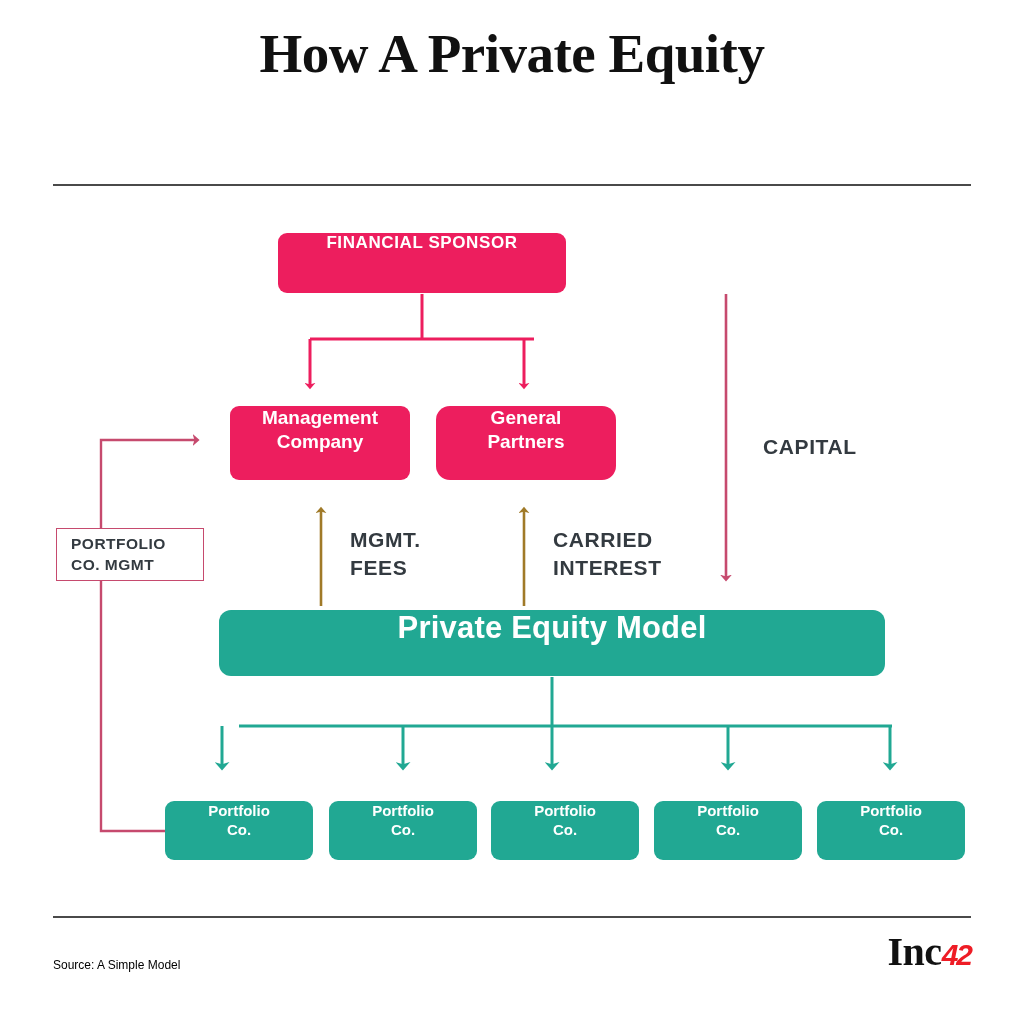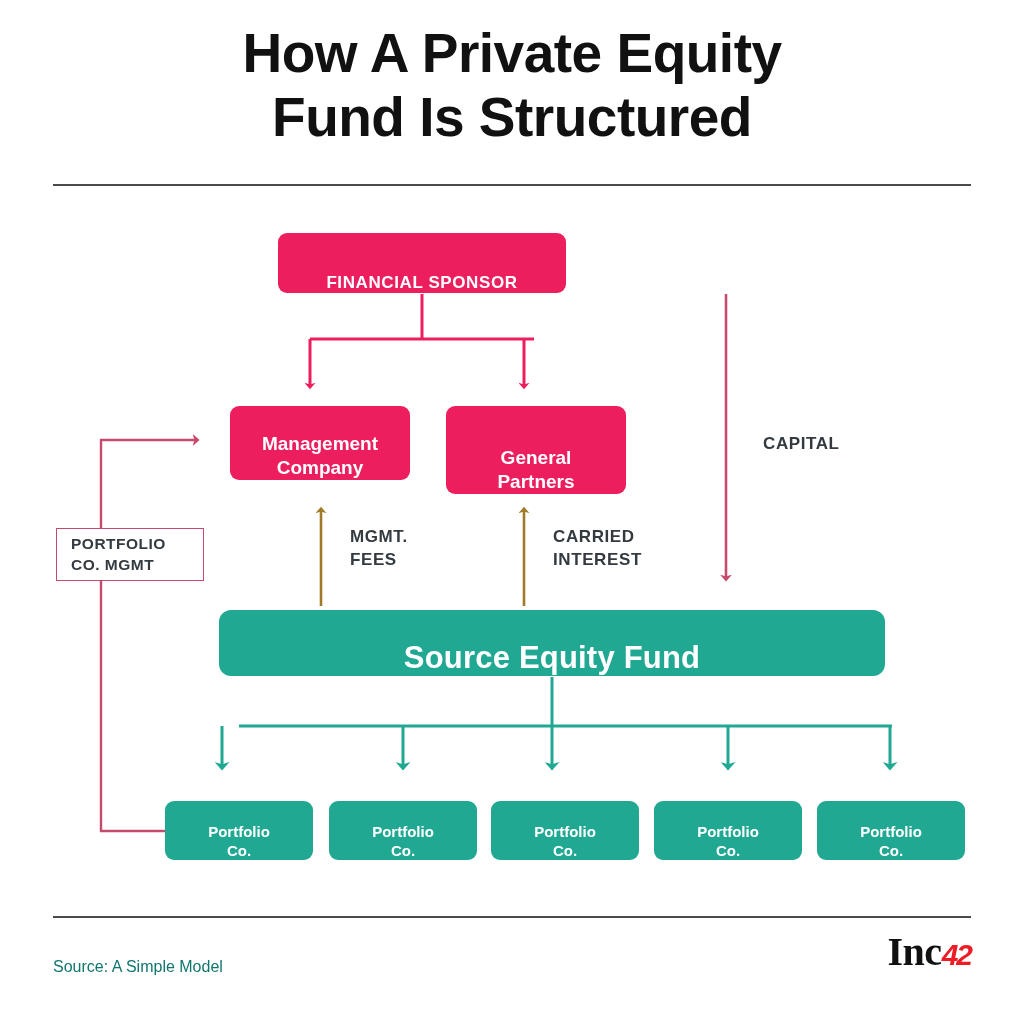--- a/index.html
+++ b/index.html
@@ -24,21 +24,21 @@
     top: 22px;
     width: 918px;
     text-align: center;
     font-size: 55px;
     line-height: 1.16;
     font-weight: 700;
     letter-spacing: -0.5px;
     color: #111111;
     font-family: "Liberation Sans", sans-serif;
   }
-  #title .t-line { display: block; }
+  #title .t-line { display: block; font-family: Liberation Serif, serif; }
   #rule-top {
     position: absolute;
     left: 53px;
     top: 184px;
     width: 918px;
     height: 2px;
     background: #4a4a4a;
   }
   #rule-bottom {
     position: absolute;
@@ -53,21 +53,21 @@
     position: absolute;
     left: 0;
     top: 0;
     width: 1024px;
     height: 1010px;
   }
   
   .node {
     position: absolute;
     display: flex;
-    align-items: flex-end;
+    align-items: flex-start;
     justify-content: center;
     text-align: center;
     color: #ffffff;
     box-sizing: border-box;
   }
   .node-caps {
     font-size: 17px;
     font-weight: 600;
     letter-spacing: 0.6px;
   }
@@ -87,38 +87,38 @@
   }
   #box-investors {
     left: 602px; top: 233px; width: 248px; height: 60px;
     background: #C8174A; border-radius: 9px;
   }
   #box-management-company {
     left: 230px; top: 406px; width: 180px; height: 74px;
     background: #ED1E5E; border-radius: 9px;
   }
   #box-general-partners {
-    left: 446px; top: 406px; width: 180px; height: 88px;
-    background: #ED1E5E; border-radius: 9px;
+    left: 436px; top: 406px; width: 180px; height: 74px;
+    background: #ED1E5E; border-radius: 14px;
   }
   #box-pe-fund {
     left: 219px; top: 610px; width: 666px; height: 66px;
     background: #21A893; border-radius: 12px;
     font-size: 31px; font-weight: 700; letter-spacing: 0.2px;
   }
   .box-portfolio {
     top: 801px; width: 148px; height: 59px;
     background: #21A893; border-radius: 9px;
   }
   
   .label {
     position: absolute;
     color: #333a40;
     font-weight: 700;
-    font-size: 17px;
+    font-size: 21px;
     letter-spacing: 0.6px;
     line-height: 1.33;
   }
   #label-capital { left: 763px; top: 433px; }
   #label-mgmt-fees { left: 350px; top: 526px; }
   #label-carried-interest { left: 553px; top: 526px; }
   #box-portfolio-fees {
     position: absolute;
     left: 56px; top: 528px; width: 148px; height: 53px;
     border: 1.6px solid #C64A6E;
@@ -131,22 +131,22 @@
     color: #333a40;
     font-weight: 700;
     font-size: 15.5px;
     letter-spacing: 0.5px;
     line-height: 1.33;
   }
   
   #source {
     position: absolute;
     left: 53px; top: 958px;
-    font-size: 16px;
-    color: #0f766e;
+    font-size: 12px;
+    color: #000000;
     font-weight: 400;
   }
   #logo {
     position: absolute;
     right: 53px; top: 932px;
     font-family: "Liberation Serif", serif;
     font-size: 40px;
     font-weight: 700;
     line-height: 1;
     letter-spacing: -0.5px;
@@ -162,21 +162,20 @@
     letter-spacing: -2px;
   }
 </style>
 </head>
 <body>
 
 <div id="page">
 
   <div id="title">
     <span class="t-line">How A Private Equity</span>
-    <span class="t-line">Fund Is Structured</span>
   </div>
 
   <div id="rule-top"></div>
 
   <svg id="connectors" viewBox="0 0 1024 1010" width="1024" height="1010" xmlns="http://www.w3.org/2000/svg">
     <defs>
       <marker id="ah-pink" markerWidth="10" markerHeight="11" refX="3.2" refY="5.5" orient="auto" markerUnits="userSpaceOnUse">
         <path d="M0,0 L6.4,5.5 L0,11 L1.6,5.5 Z" fill="#ED1E5E"></path>
       </marker>
       <marker id="ah-crimson" markerWidth="11" markerHeight="12" refX="3.4" refY="6" orient="auto" markerUnits="userSpaceOnUse">
@@ -256,21 +255,21 @@
   </div>
 
   <div id="box-portfolio-fees">
     <div class="label-inner">
       <span>PORTFOLIO</span><br>
       <span>CO. MGMT</span>
     </div>
   </div>
 
   <div class="node" id="box-pe-fund">
-    <span>Source Equity Fund</span>
+    <span>Private Equity Model</span>
   </div>
 
   <div class="node node-portfolio box-portfolio" style="left:165px;">
     <span>
       <span>Portfolio</span><br>
       <span>Co.</span>
     </span>
   </div>
 
   <div class="node node-portfolio box-portfolio" style="left:329px;">

